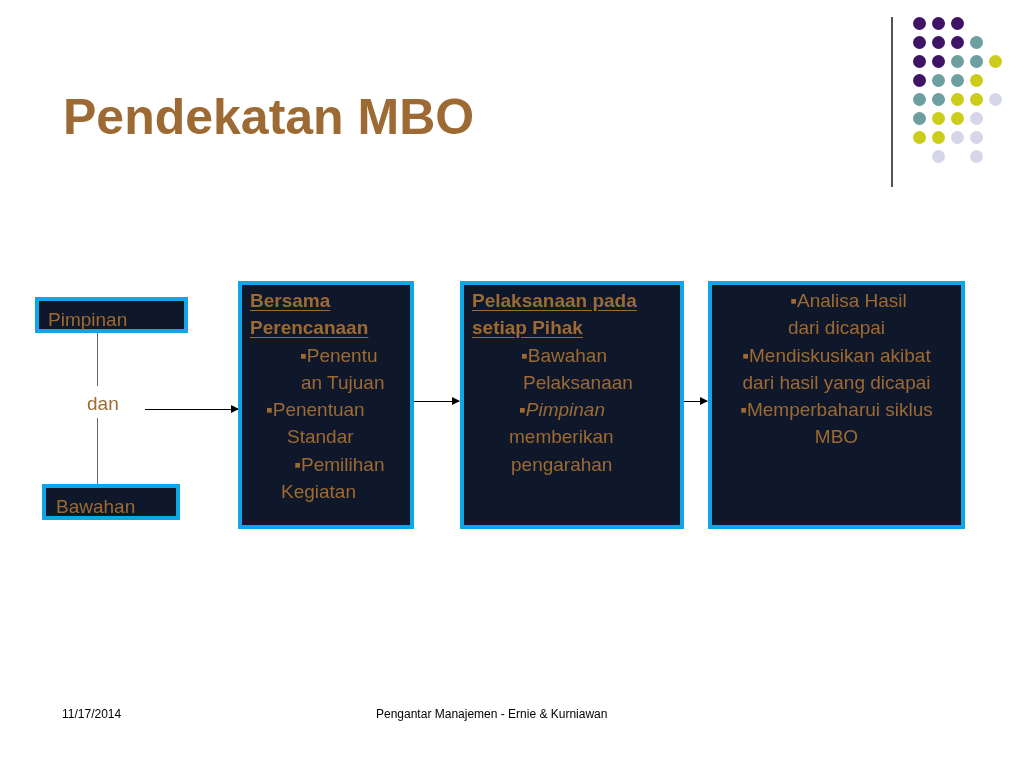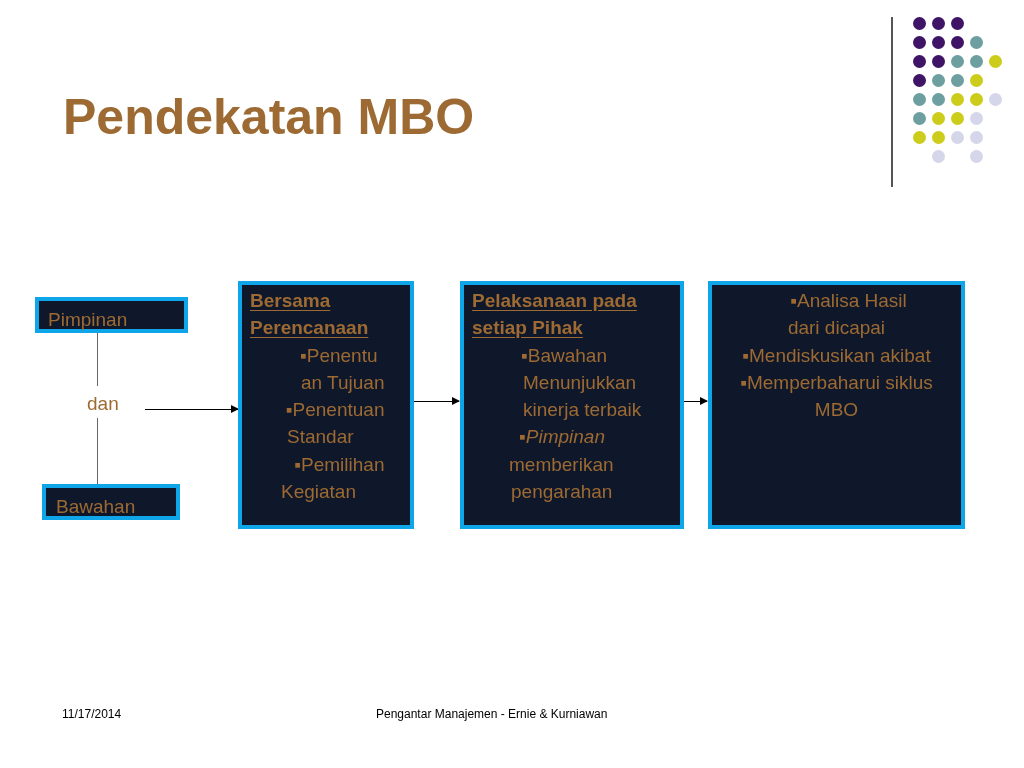--- a/index.html
+++ b/index.html
@@ -81,43 +81,43 @@
 <div class="arrow" style="left:666px;top:401px;width:41px;"></div>
 
 <div class="box" style="left:238px;top:281px;width:176px;height:248px;"></div>
 <div class="panel-text" style="left:250px;top:287px;">
   <span class="panel-head">
     <span class="line">Bersama</span>
     <span class="line">Perencanaan</span>
   </span>
   <span class="line" style="padding-left:50px;">▪Penentu</span>
   <span class="line" style="padding-left:51px;">an Tujuan</span>
-  <span class="line" style="padding-left:16px;text-align:right;">▪Penentuan</span>
+  <span class="line" style="padding-left:16px;">▪Penentuan</span>
   <span class="line" style="padding-left:37px;">Standar</span>
   <span class="line" style="padding-left:21px;text-align:right;">▪Pemilihan</span>
   <span class="line" style="padding-left:31px;">Kegiatan</span>
 </div>
 
 <div class="box" style="left:460px;top:281px;width:224px;height:248px;"></div>
 <div class="panel-text" style="left:472px;top:287px;">
   <span class="panel-head">
     <span class="line">Pelaksanaan pada</span>
     <span class="line">setiap Pihak</span>
   </span>
   <span class="line" style="padding-left:49px;">▪Bawahan</span>
-  <span class="line" style="padding-left:51px;">Menunjukkan</span>
-  <span class="line" style="padding-left:51px;">kinerja terbaik</span>
+  <span class="line" style="padding-left:51px;">Pelaksanaan</span>
   <span class="line" style="padding-left:47px;font-style:italic;">▪Pimpinan</span>
   <span class="line" style="padding-left:37px;">memberikan</span>
   <span class="line" style="padding-left:39px;">pengarahan</span>
 </div>
 
 <div class="box" style="left:708px;top:281px;width:257px;height:248px;"></div>
 <div class="panel-text" style="left:708px;top:287px;width:257px;text-align:center;">
   <span class="line" style="padding-left:24px;">▪Analisa Hasil</span>
   <span class="line">dari dicapai</span>
   <span class="line">▪Mendiskusikan akibat</span>
+  <span class="line">dari hasil yang dicapai</span>
   <span class="line">▪Memperbaharui siklus</span>
   <span class="line">MBO</span>
 </div>
 
 <div class="footer" style="left:62px;">11/17/2014</div>
 <div class="footer" style="left:376px;">Pengantar Manajemen - Ernie &amp; Kurniawan</div>
 
 </body></html>

